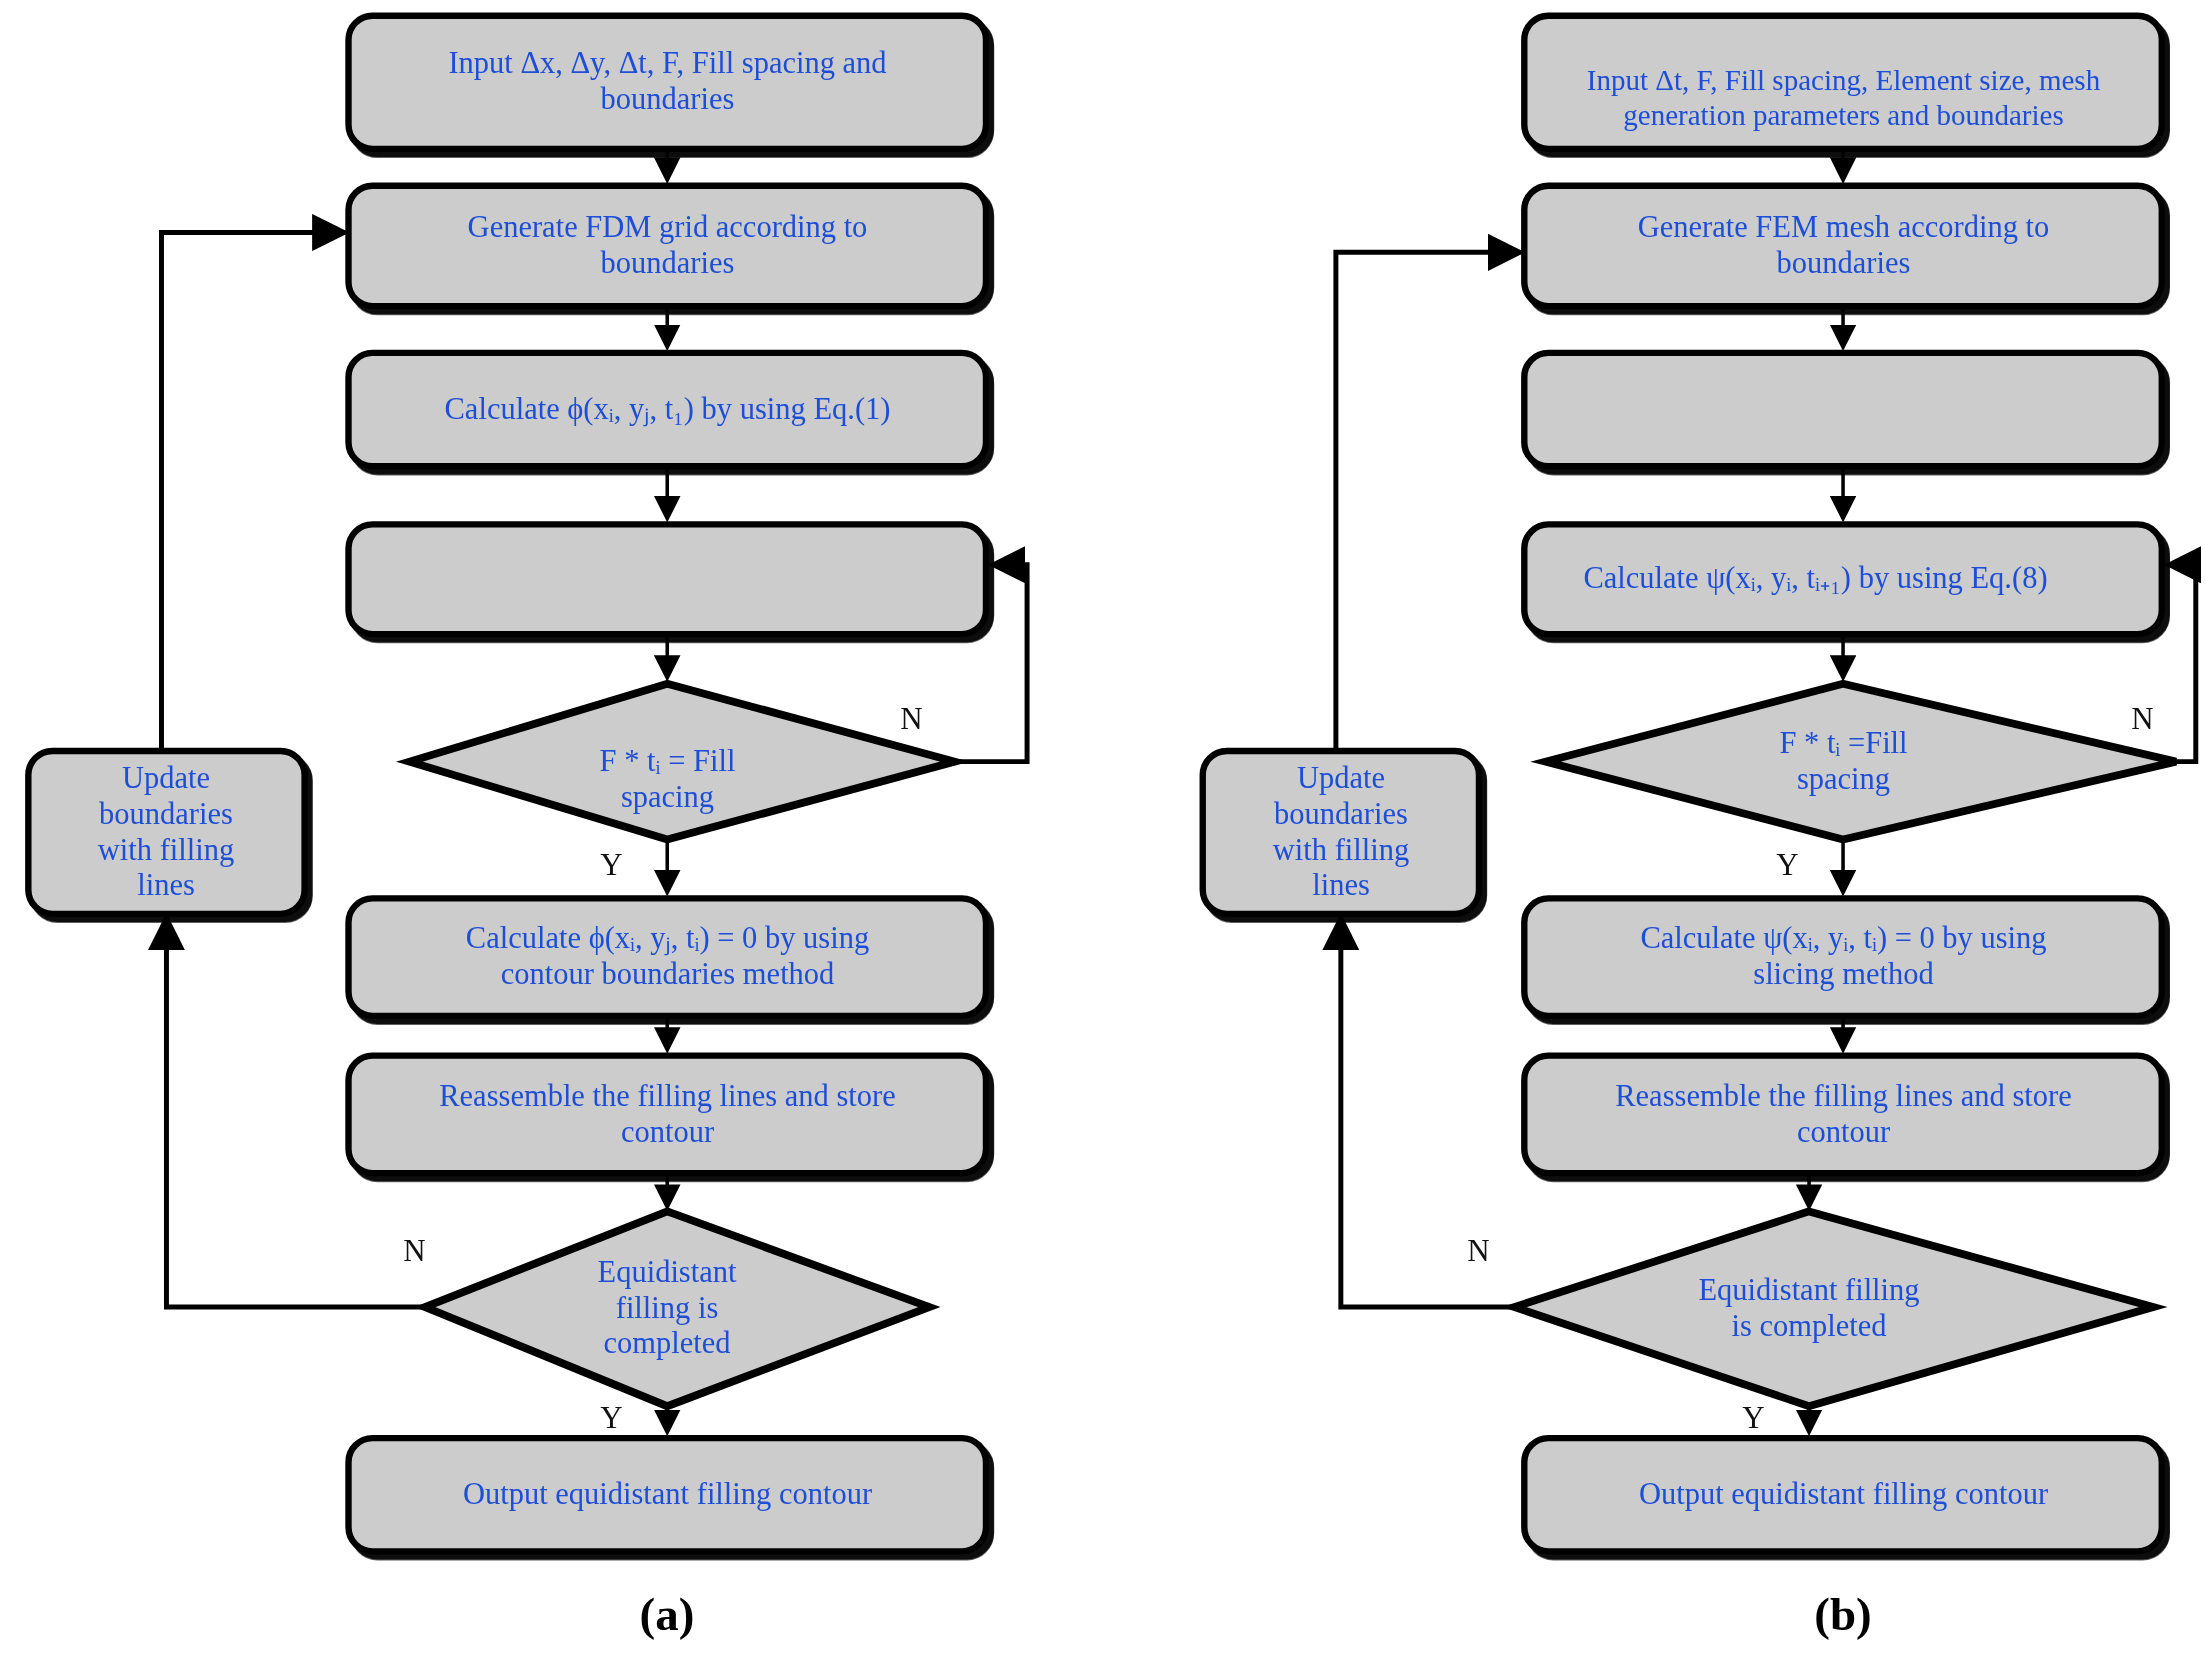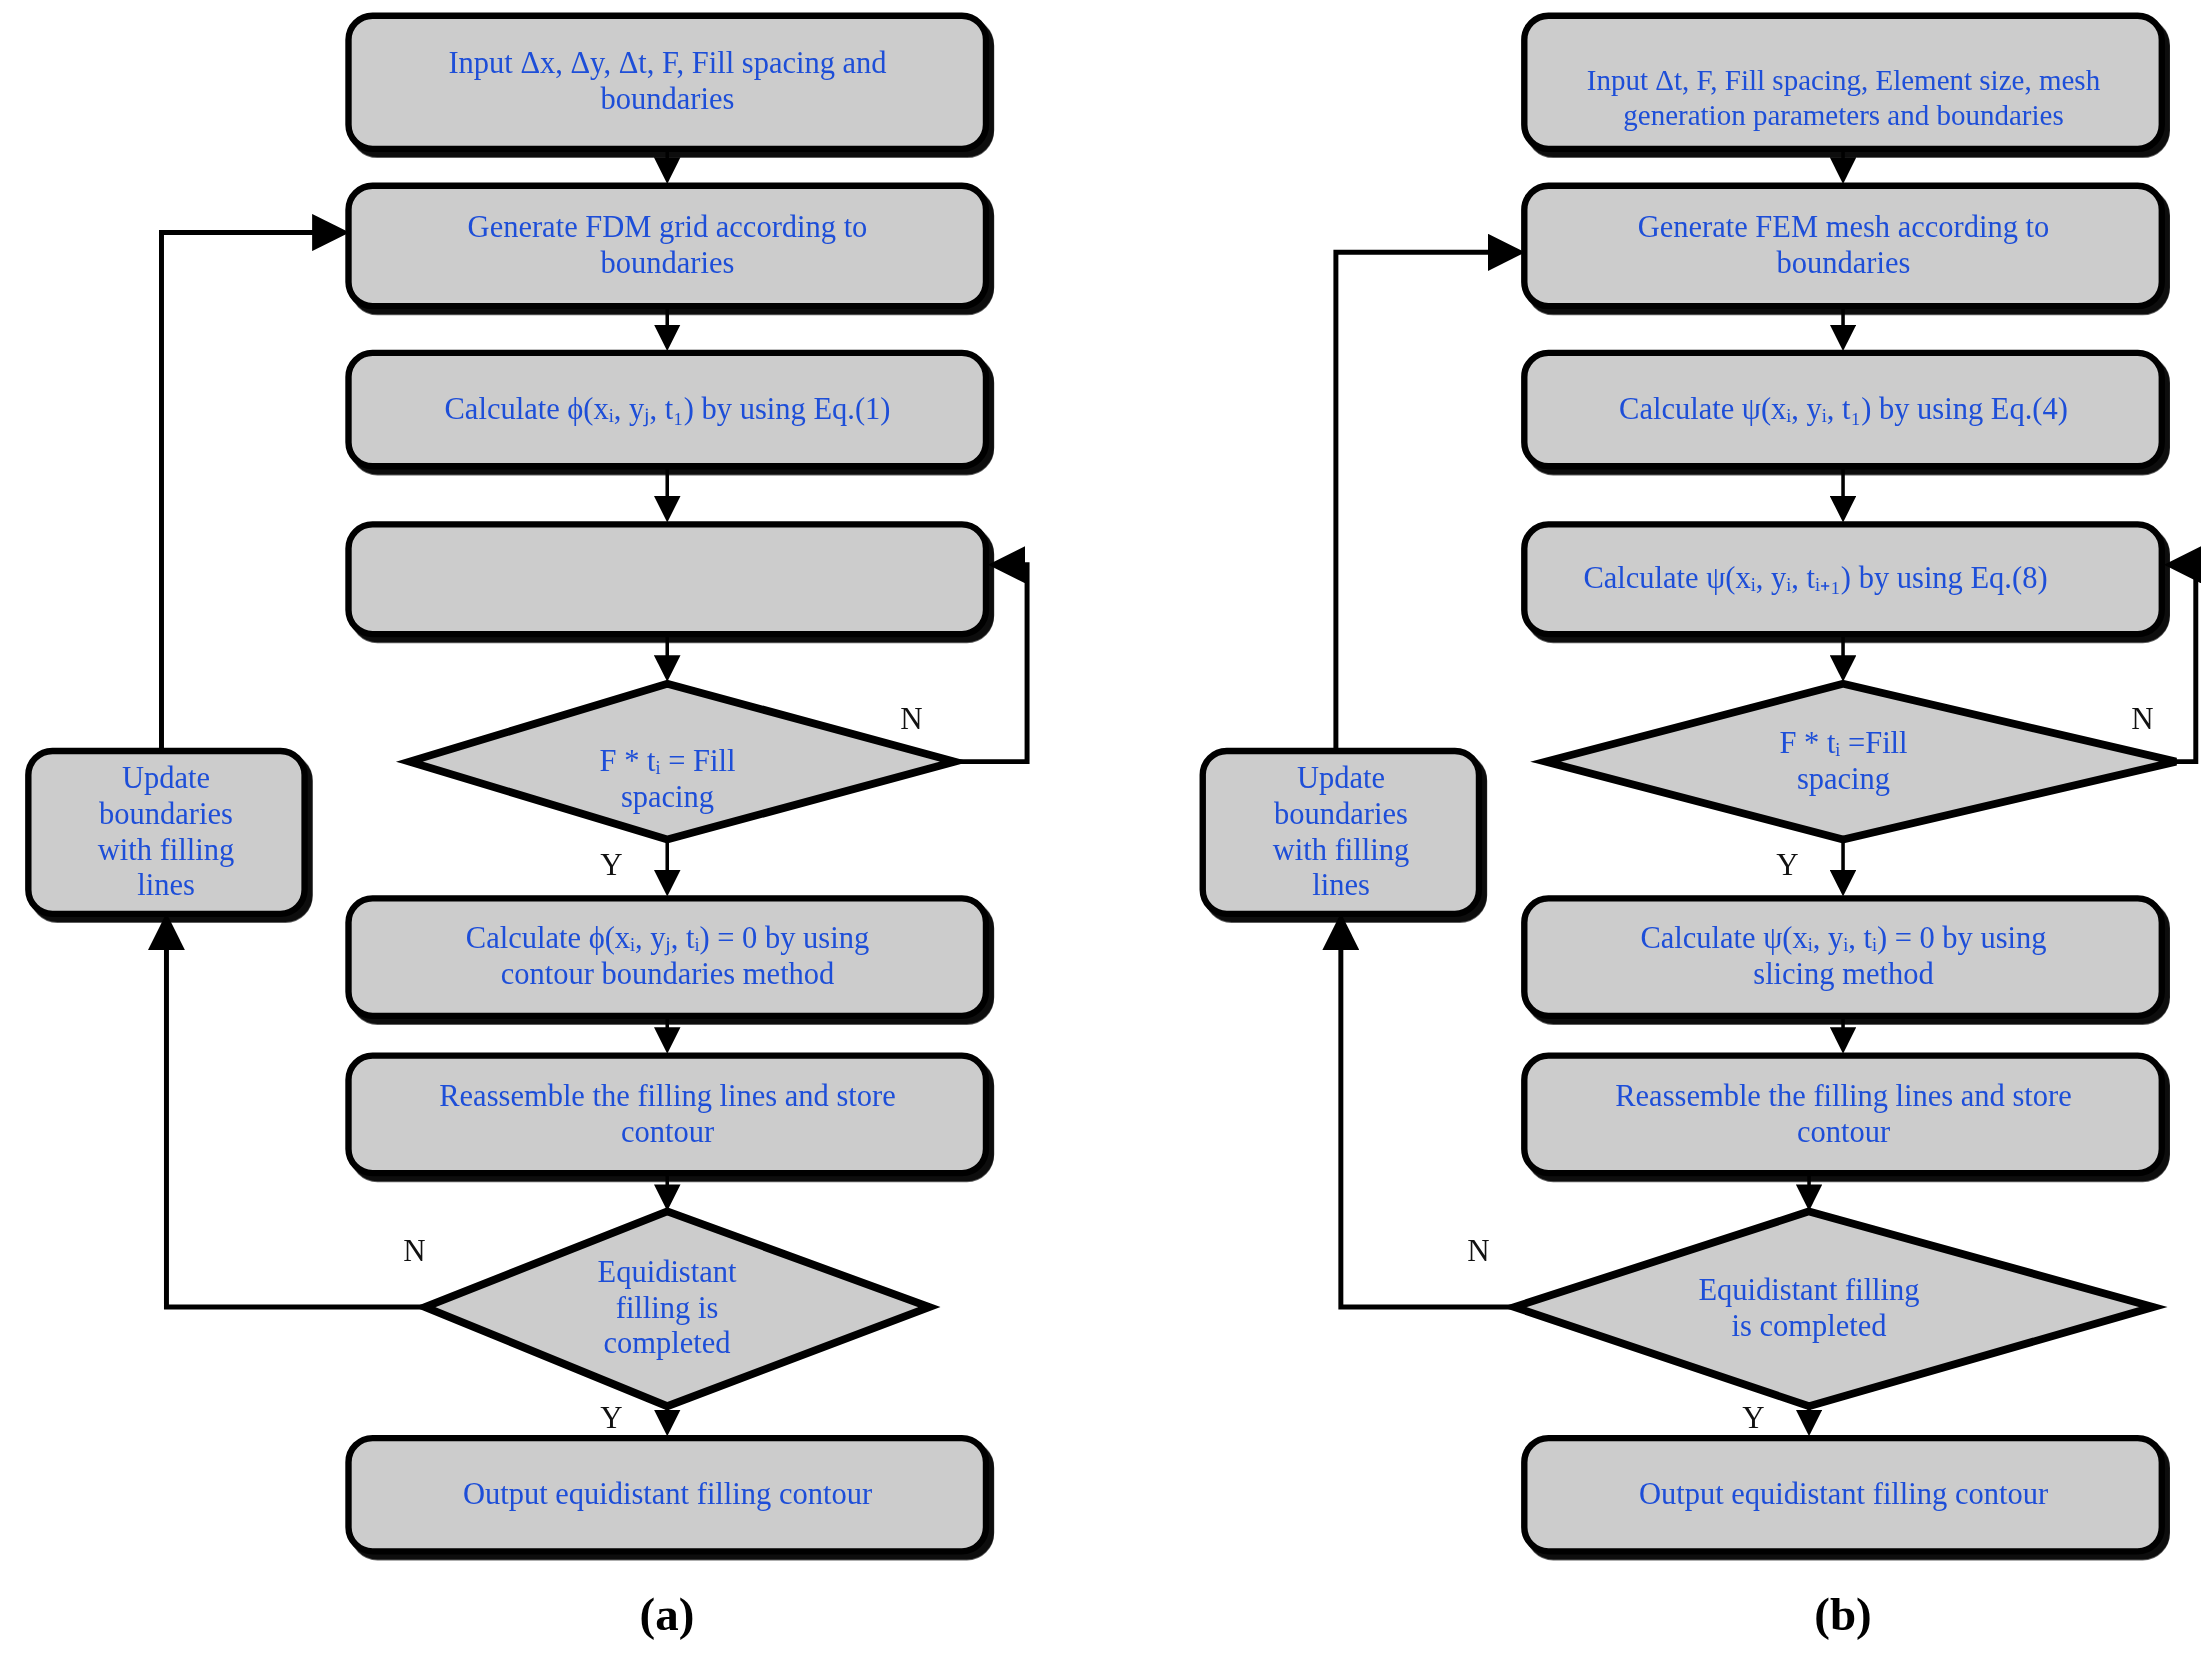--- a/index.html
+++ b/index.html
@@ -241,23 +241,20 @@
     </span>
   </div>
 
   <div class="nodetext t-lg" style="left:1532px;top:186px;width:623px;height:120px;">
     <span>
       <span>Generate FEM mesh according to</span>
       <span>boundaries</span>
     </span>
   </div>
 
-  <div class="nodetext t-lg" style="left:1532px;top:353px;width:623px;height:113px;">
-    <span>Calculate ψ(xᵢ, yᵢ, t₁) by using Eq.(4)</span>
-  </div>
 
   <div class="nodetext t-lg" style="left:1504px;top:524px;width:623px;height:110px;">
     <span>Calculate ψ(xᵢ, yᵢ, tᵢ₊₁) by using Eq.(8)</span>
   </div>
 
   <div class="nodetext t-lg" style="left:1672px;top:705px;width:343px;height:113px;">
     <span>
       <span>F * tᵢ =Fill</span>
       <span>spacing</span>
     </span>

